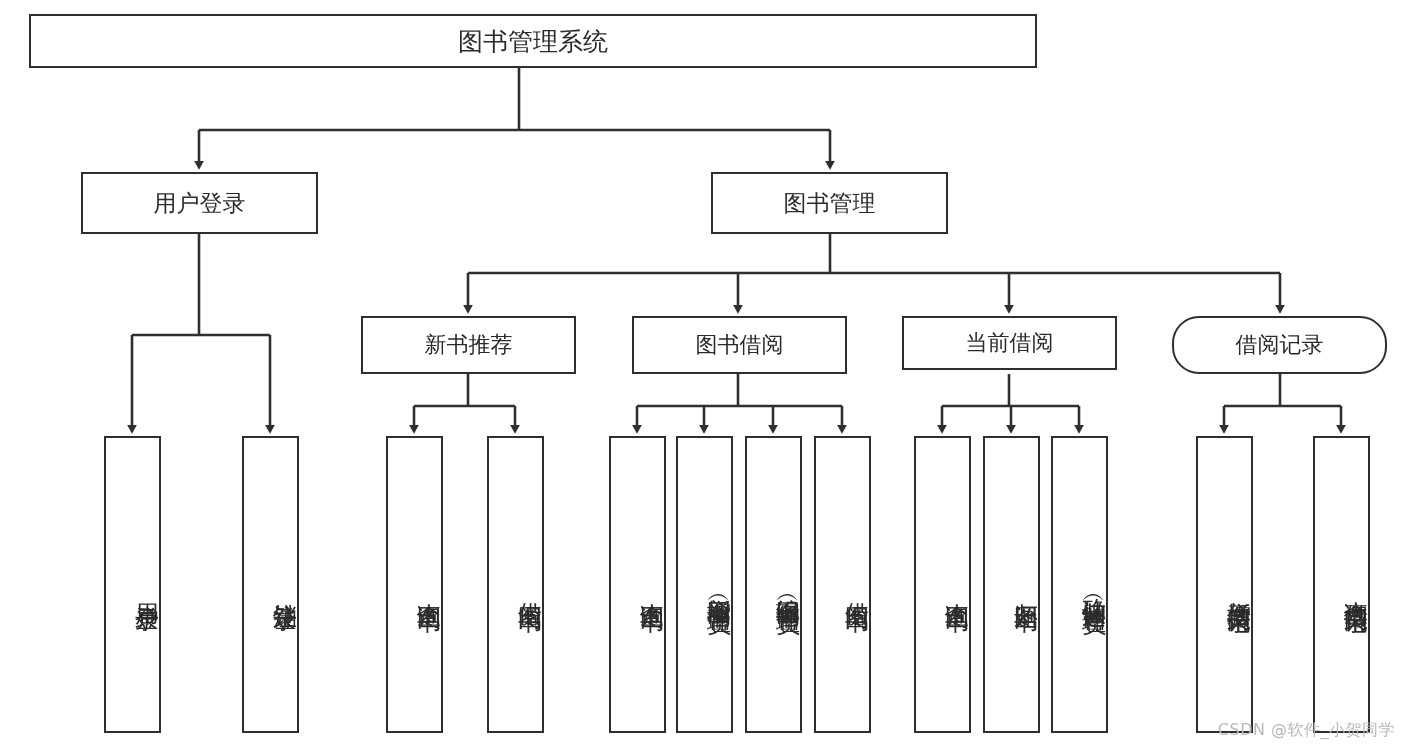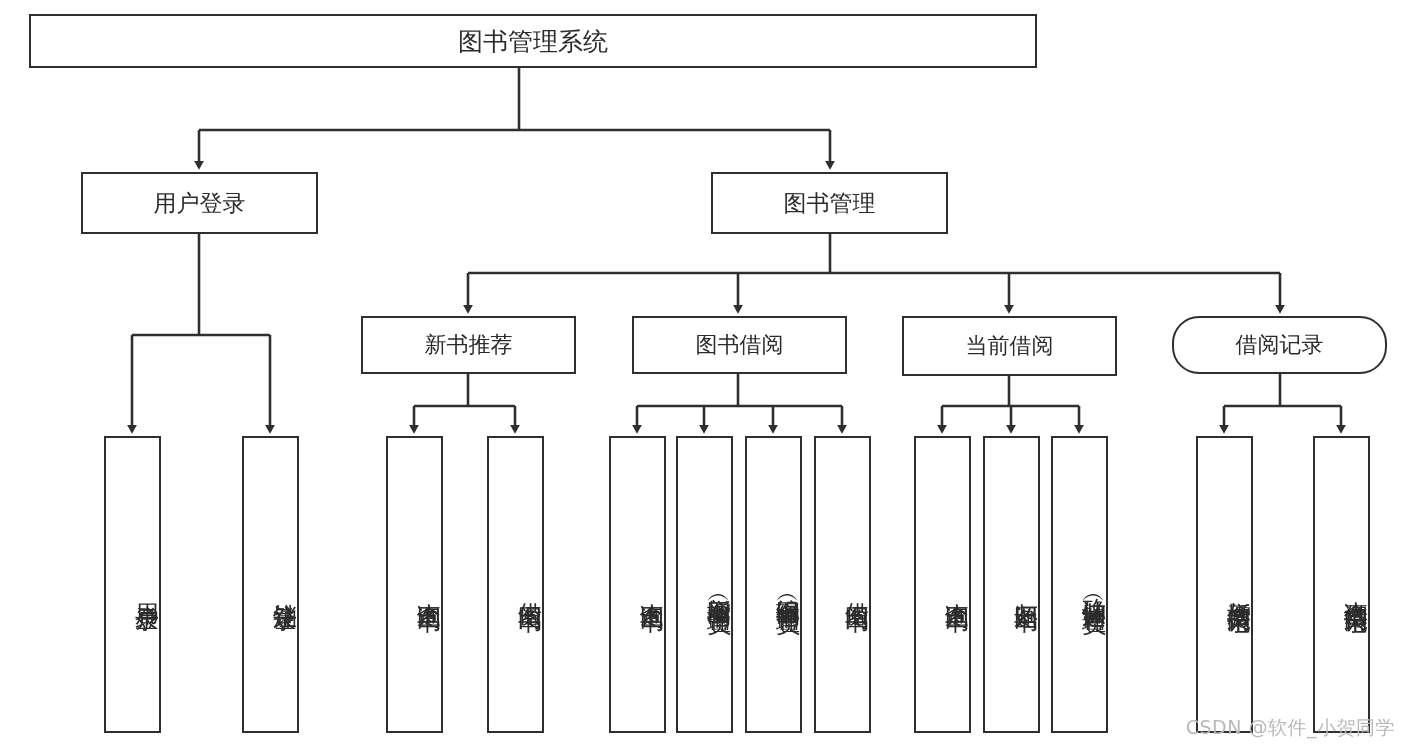--- a/index.html
+++ b/index.html
@@ -60,21 +60,21 @@
     white-space: pre;
   }
   .leaf .node-label {
     writing-mode: vertical-rl;
     text-orientation: upright;
   }
   #watermark {
     position: absolute;
     right: 10px;
     bottom: 6px;
-    font-size: 19px;
+    font-size: 16px;
     color: #b9b9b9;
     z-index: 5;
     white-space: pre;
     letter-spacing: 0.5px;
   }
 </style>
 </head>
 <body>
 
 <div id="canvas">
@@ -142,21 +142,21 @@
   </div>
 
   <div class="node level3" style="left:361px; top:316px; width:215px; height:58px;">
     <span class="node-label">新书推荐</span>
   </div>
 
   <div class="node level3" style="left:632px; top:316px; width:215px; height:58px;">
     <span class="node-label">图书借阅</span>
   </div>
 
-  <div class="node level3" style="left:902px; top:316px; width:215px; height:60px;">
+  <div class="node level3" style="left:902px; top:316px; width:215px; height:54px;">
     <span class="node-label">当前借阅</span>
   </div>
 
   <div class="node level3" style="left:1172px; top:316px; width:215px; height:58px;border-radius:27px;">
     <span class="node-label">借阅记录</span>
   </div>
 
   <div class="node leaf" style="left:104px; top:436px; width:57px; height:297px;">
     <span class="node-label">用户登录</span>
   </div>

